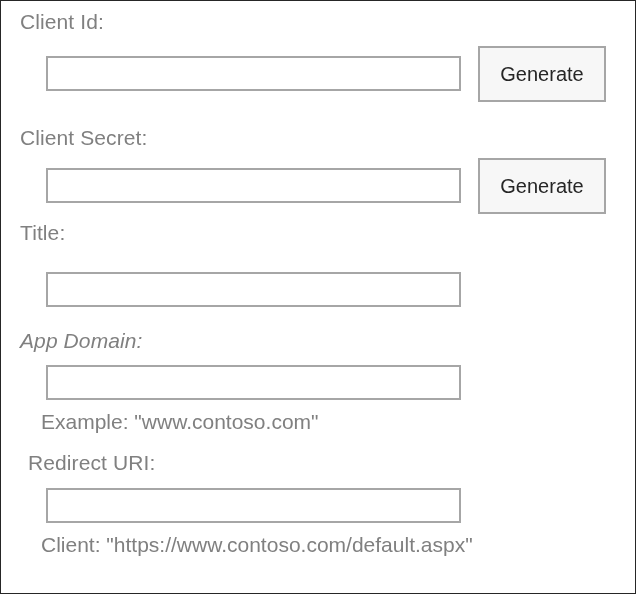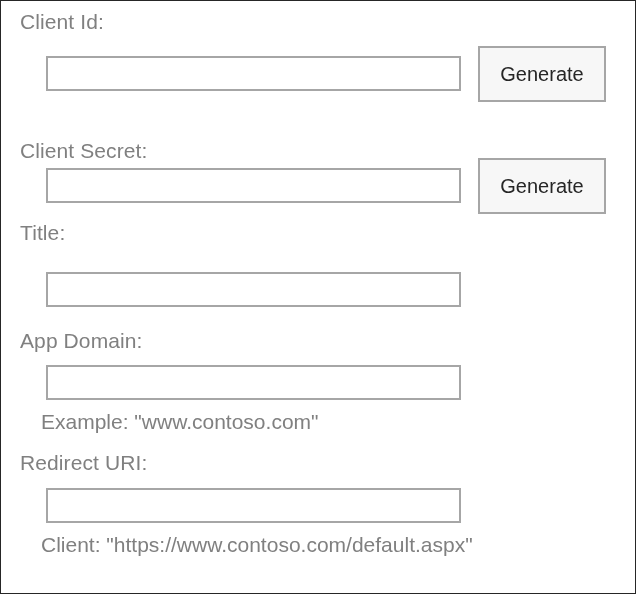--- a/index.html
+++ b/index.html
@@ -79,35 +79,35 @@
     color: #808080;
     white-space: nowrap;
   }
 
   
   #row-client-id .field-label { top: 8px; }
   #row-client-id .text-input  { top: 55px; }
   #row-client-id .gen-button  { top: 45px; }
 
   
-  #row-client-secret .field-label { top: 137px; }
+  #row-client-secret .field-label { top: 124px; }
   #row-client-secret .text-input  { top: 167px; }
   #row-client-secret .gen-button  { top: 157px; }
 
   
   #row-title .field-label { top: 219px; }
   #row-title .text-input  { top: 271px; }
 
   
-  #row-app-domain .field-label   { top: 327px; }
+  #row-app-domain .field-label   { top: 327px; font-style: italic; }
   #row-app-domain .text-input    { top: 364px; }
   #row-app-domain .example-note  { top: 408px; }
 
   
-  #row-redirect-uri .field-label  { top: 449px; }
+  #row-redirect-uri .field-label  { top: 449px; margin-left: 8px; }
   #row-redirect-uri .text-input   { top: 487px; }
   #row-redirect-uri .example-note { top: 531px; }
 </style>
 </head>
 <body>
 
 <div class="page">
   <div class="form">
 
     <div class="field-row" id="row-client-id">

